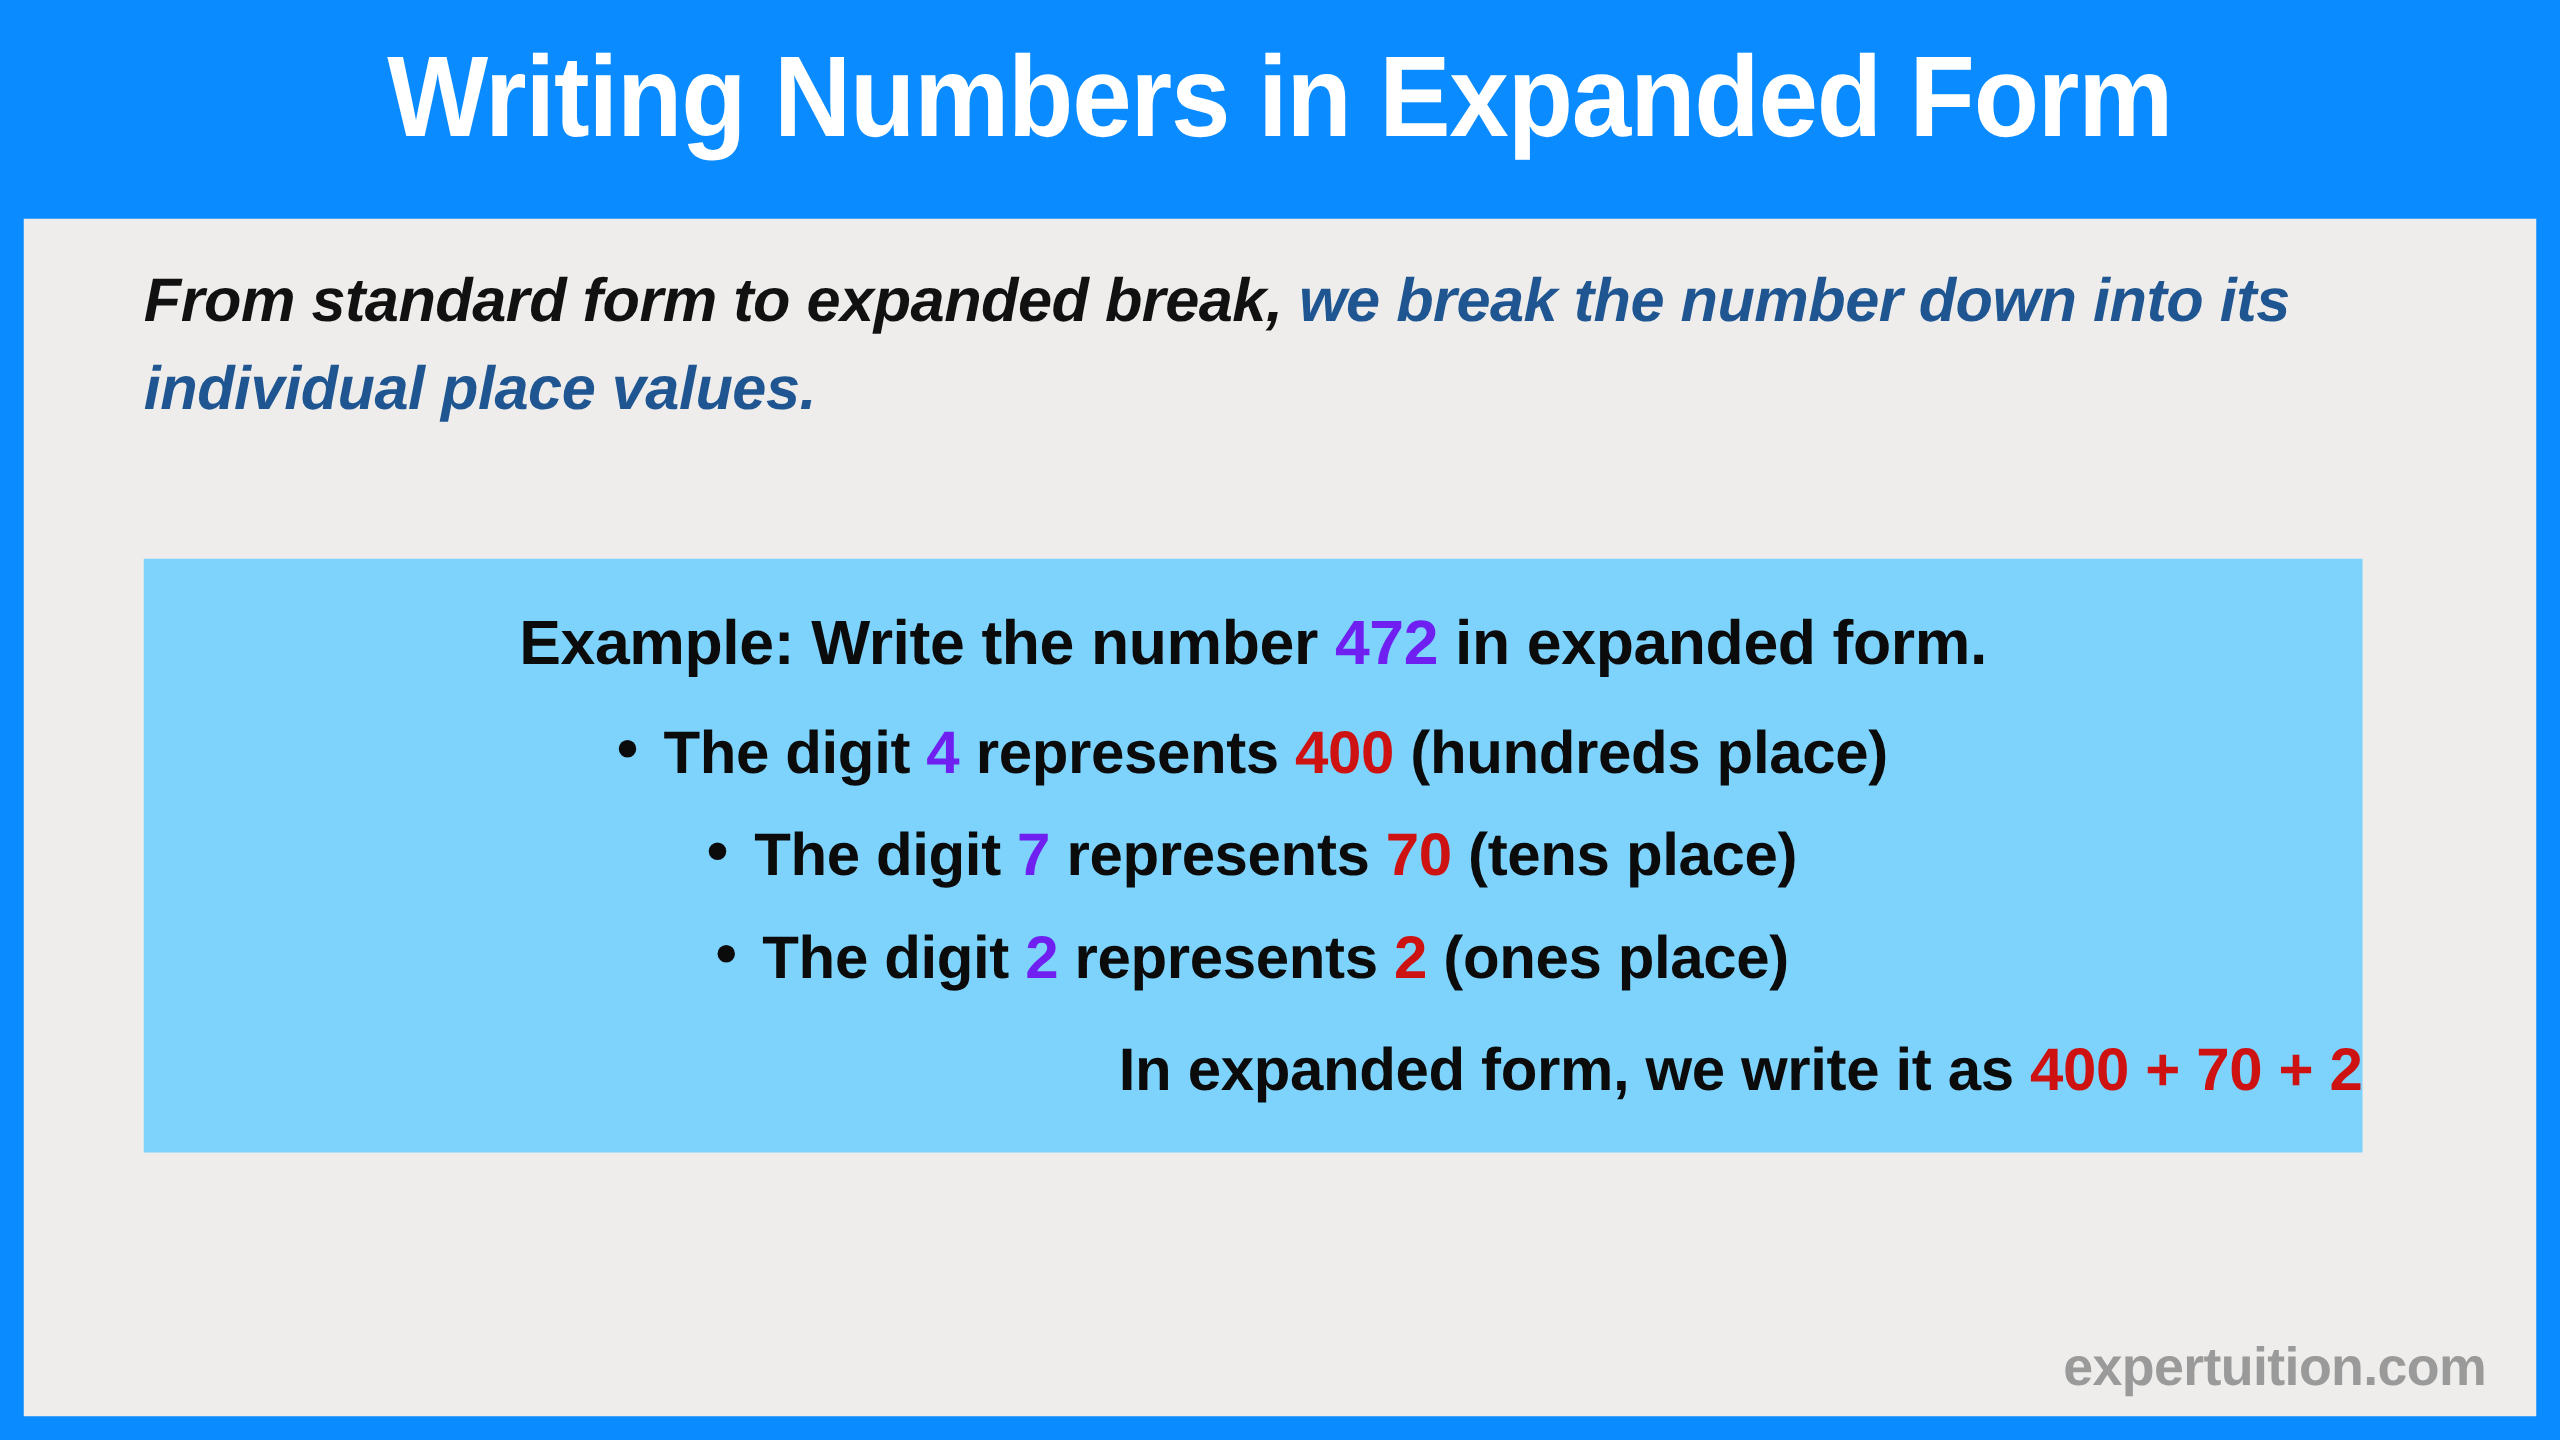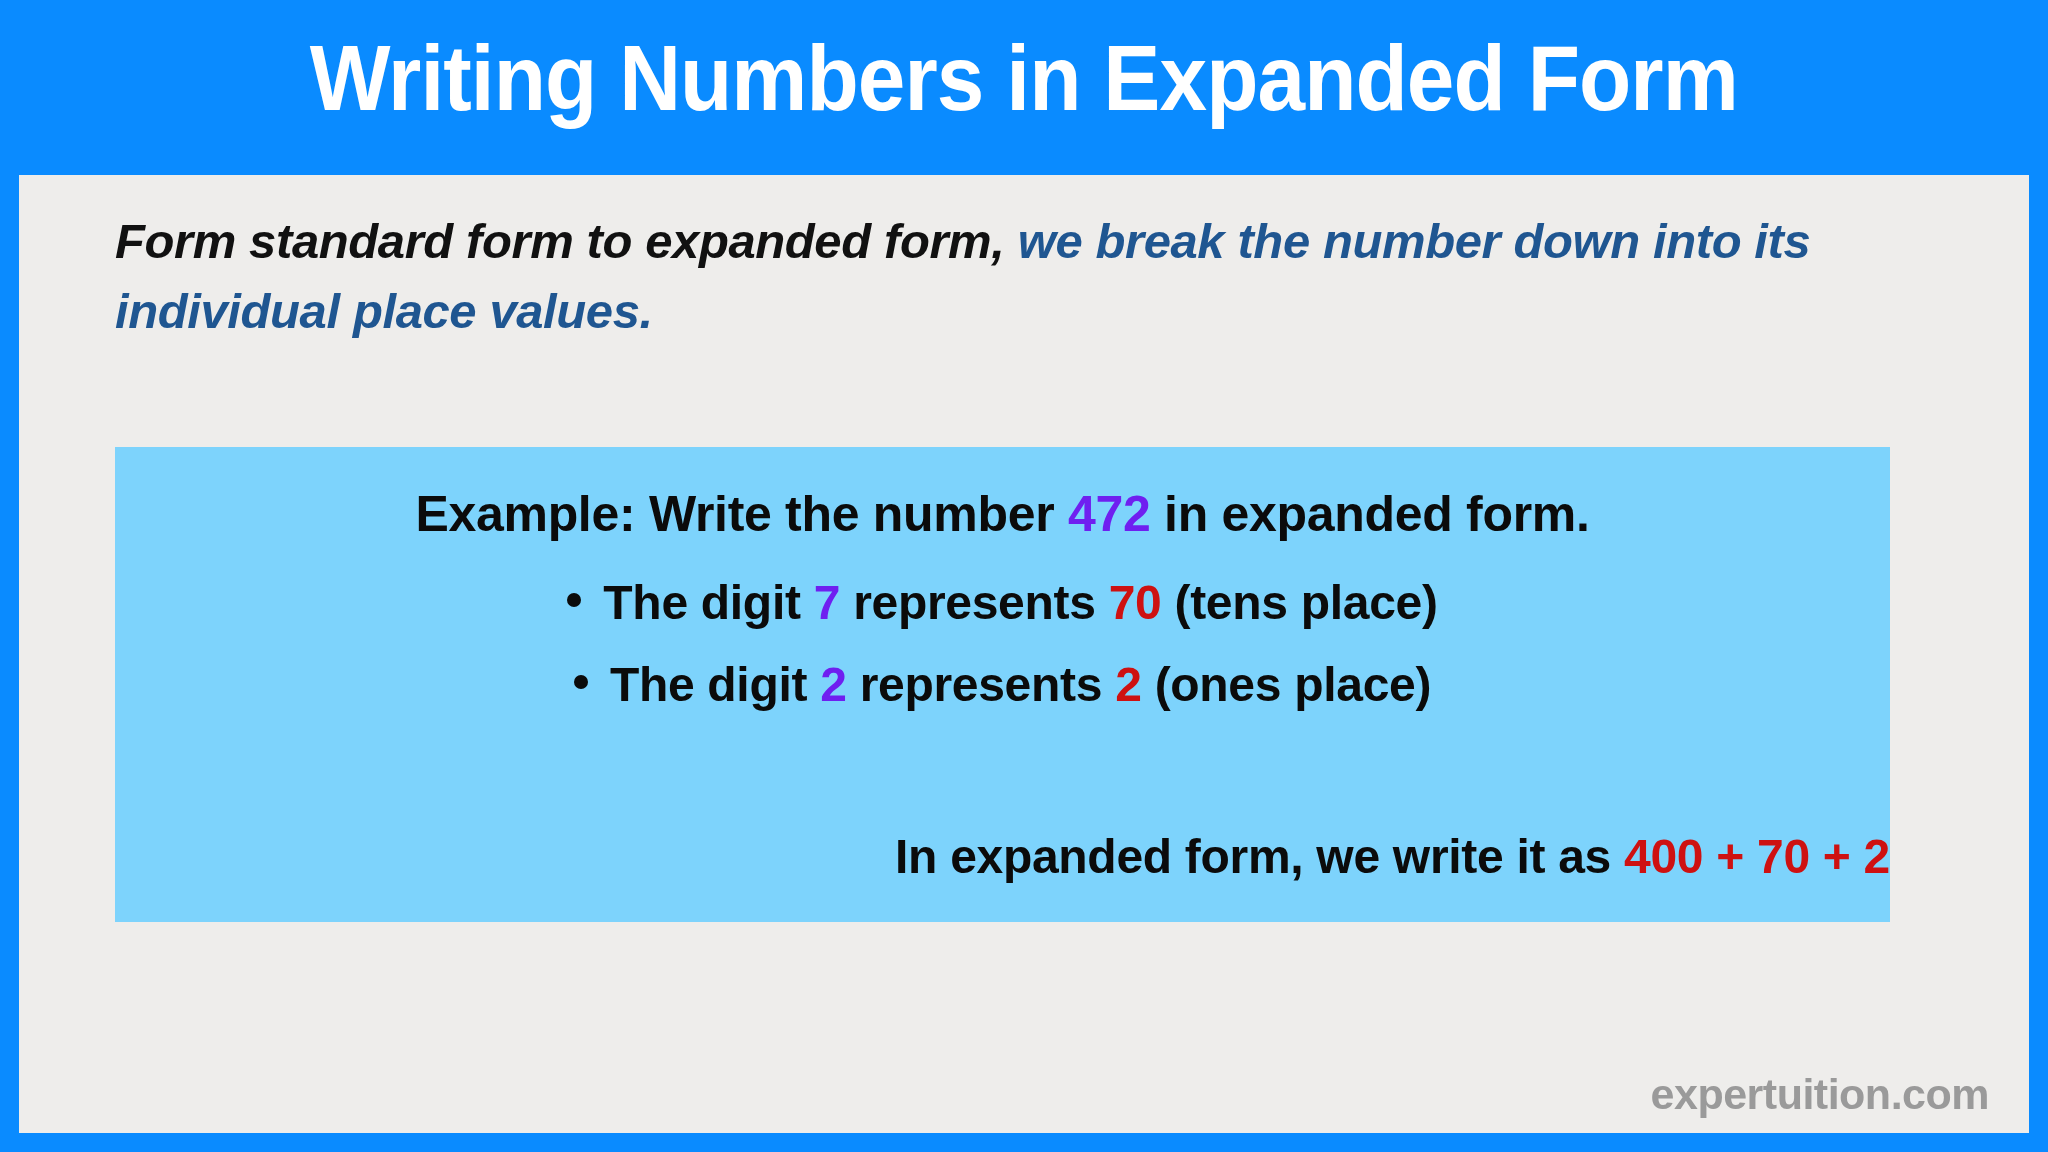--- a/index.html
+++ b/index.html
@@ -176,34 +176,46 @@
 
 <div class="poster">
 
   <div class="header">
     <div class="header-title">Writing Numbers in Expanded Form</div>
   </div>
 
   <div class="body-panel">
 
     <div class="lead">
-      <span>Form standard form to expanded form,</span>
+      <span>From standard form to expanded break,</span>
       <span class="accent">we break the number down into its individual place values.</span>
     </div>
 
     <div class="card">
 
       <div class="card-heading">
         <span>Example: Write the number</span>
         <span class="digit">472</span>
         <span>in expanded form.</span>
       </div>
 
       <ul class="bullets">
 
+        <li class="bullet-row">
+          <span class="bullet-inner">
+            <span class="bullet-dot"></span>
+            <span class="bullet-text">
+              <span>The digit</span>
+              <span class="digit">4</span>
+              <span>represents</span>
+              <span class="value">400</span>
+              <span>(hundreds place)</span>
+            </span>
+          </span>
+        </li>
 
         <li class="bullet-row">
           <span class="bullet-inner">
             <span class="bullet-dot"></span>
             <span class="bullet-text">
               <span>The digit</span>
               <span class="digit">7</span>
               <span>represents</span>
               <span class="value">70</span>
               <span>(tens place)</span>

